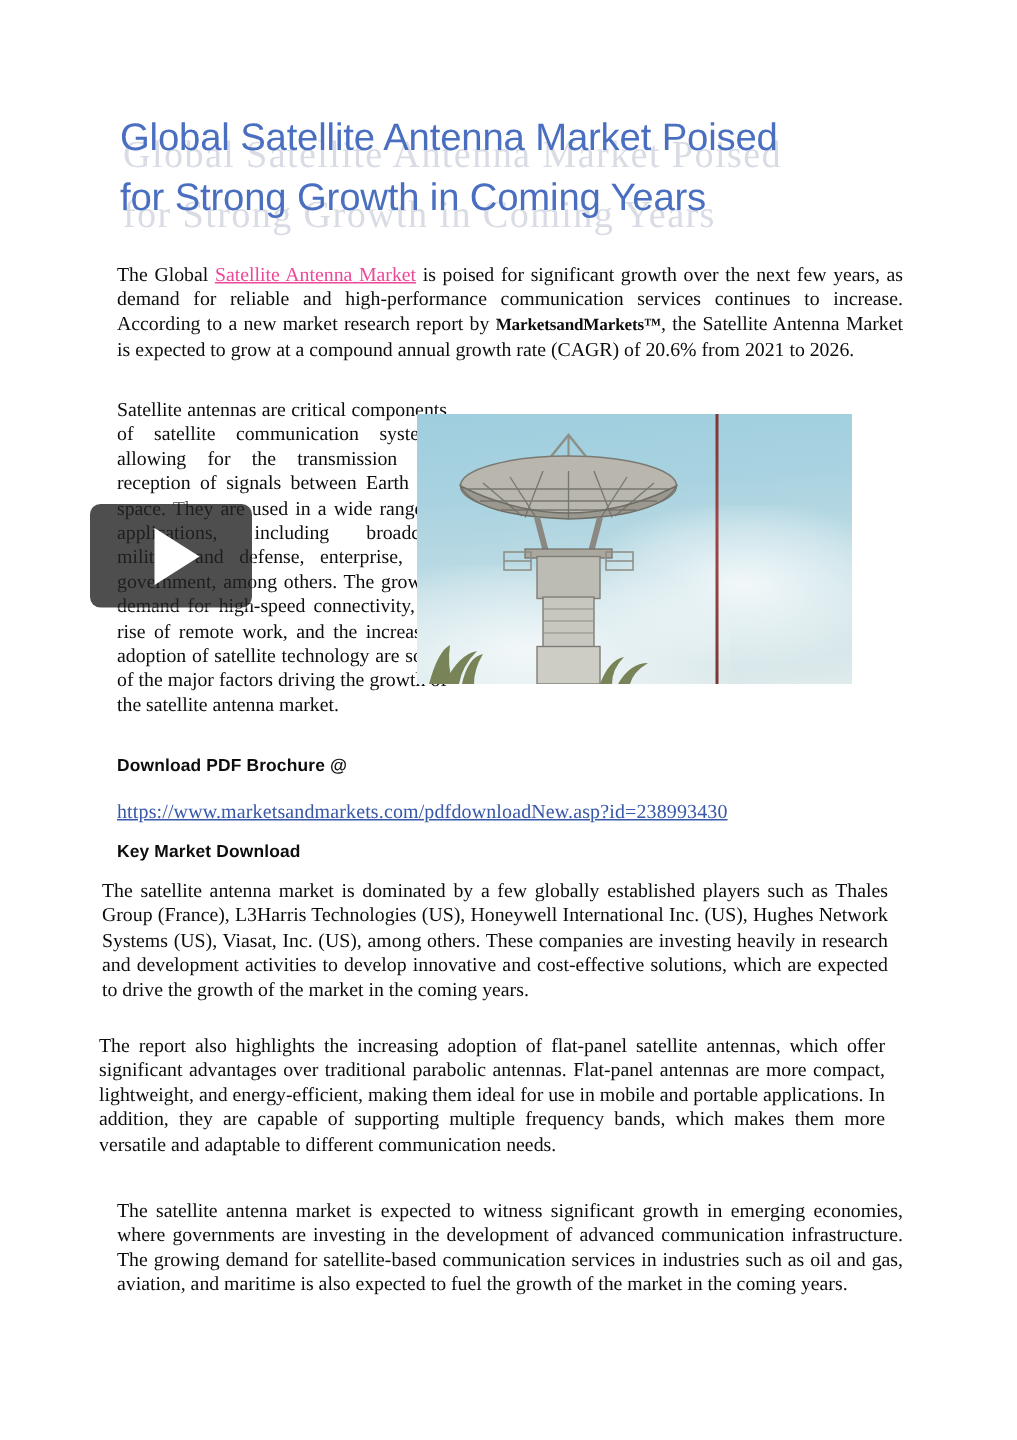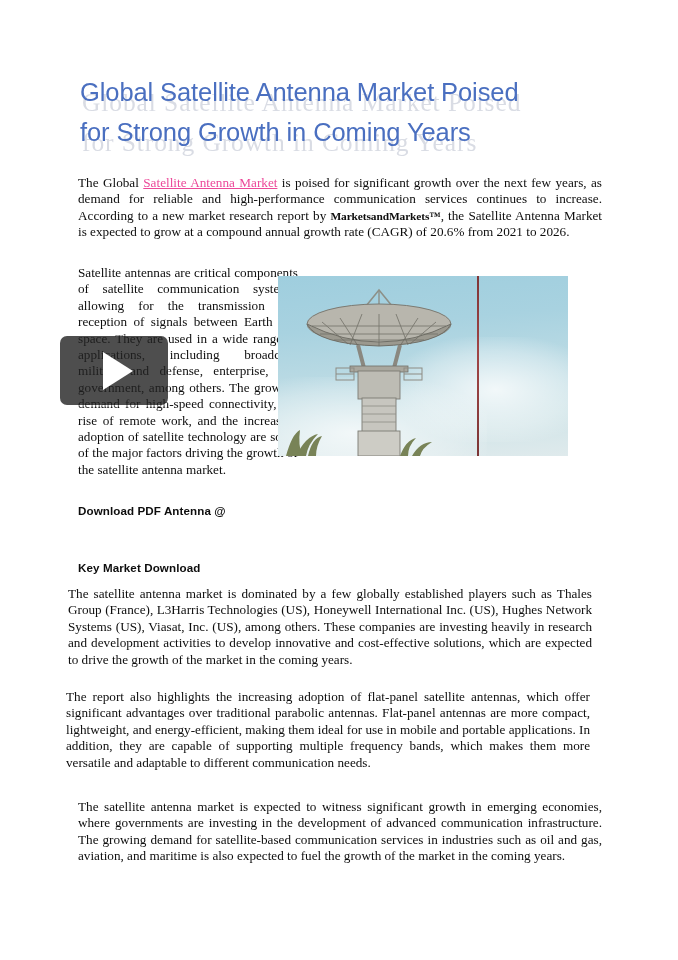--- a/index.html
+++ b/index.html
@@ -273,21 +273,22 @@
         <path d="M134 180 q8 -14 20 -14 q-10 6 -12 14 Z"></path>
       </g>
     </svg>
     <div class="red-line"></div>
   </div>
 
   <div class="play-overlay">
     <div class="play-triangle"></div>
   </div>
 
-  <p class="subhead h-download">Download PDF Antenna @</p>
+  <p class="subhead h-download">Download PDF Brochure @</p>
+  <a class="url-line" href="#">https://www.marketsandmarkets.com/pdfdownloadNew.asp?id=238993430</a>
 
   <p class="subhead h-players">Key Market Download</p>
   <p class="para p-players">The satellite antenna market is dominated by a few globally established players such as Thales Group (France), L3Harris Technologies (US), Honeywell International Inc. (US), Hughes Network Systems (US), Viasat, Inc. (US),  among others. These companies are investing heavily in research and development activities to develop innovative and cost-effective solutions, which are expected to drive the growth of the market in the coming years.</p>
 
   <p class="para p-flat">The report also highlights the increasing adoption of flat-panel satellite antennas, which offer significant advantages over traditional parabolic antennas. Flat-panel antennas are more compact, lightweight, and energy-efficient, making them ideal for use in mobile and portable applications. In addition, they are capable of supporting multiple frequency bands, which makes them more versatile and adaptable to different communication needs.</p>
 
   <p class="para p-emerging">The satellite antenna market is expected to witness significant growth in emerging economies, where governments are investing in the development of advanced communication infrastructure. The growing demand for satellite-based communication services in industries such as oil and gas, aviation, and maritime is also expected to fuel the growth of the market in the coming years.</p>
 
 </div>
 

